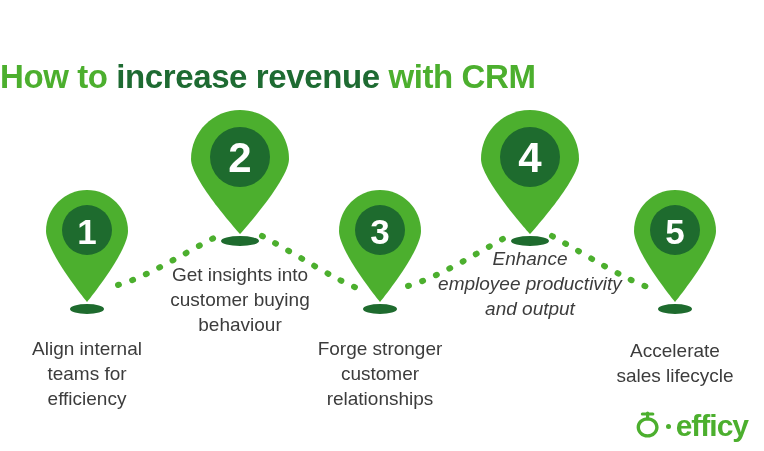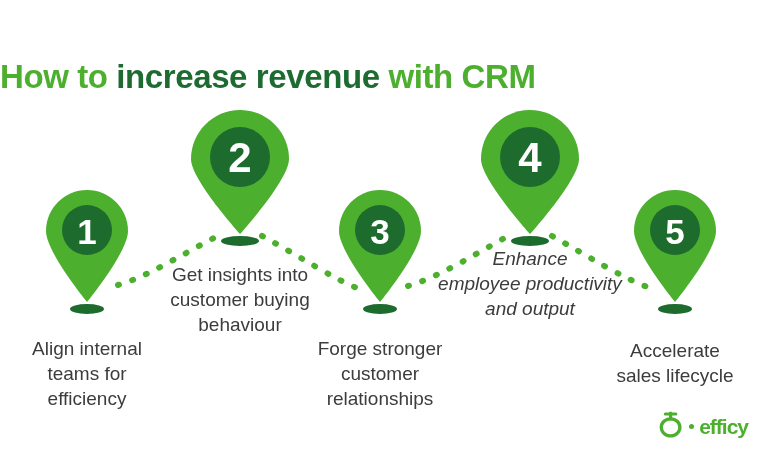--- a/index.html
+++ b/index.html
@@ -99,21 +99,21 @@
   }
   #logo-mark { display: block; }
   #logo-dot {
     width: 5px; height: 5px;
     border-radius: 50%;
     background: #4CAF2E;
     margin: 0 2px 0 1px;
   }
   #logo-text {
     color: #4CAF2E;
-    font-size: 21px;
+    font-size: 30px;
     font-weight: bold;
     letter-spacing: -1px;
     line-height: 1;
   }
 </style>
 </head>
 <body>
 
 <div id="infographic">
 

